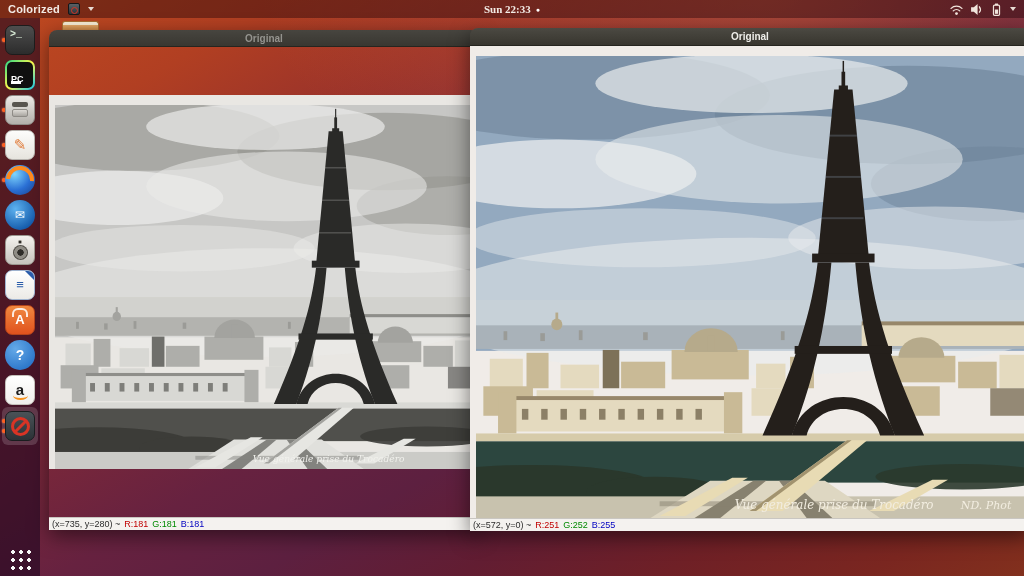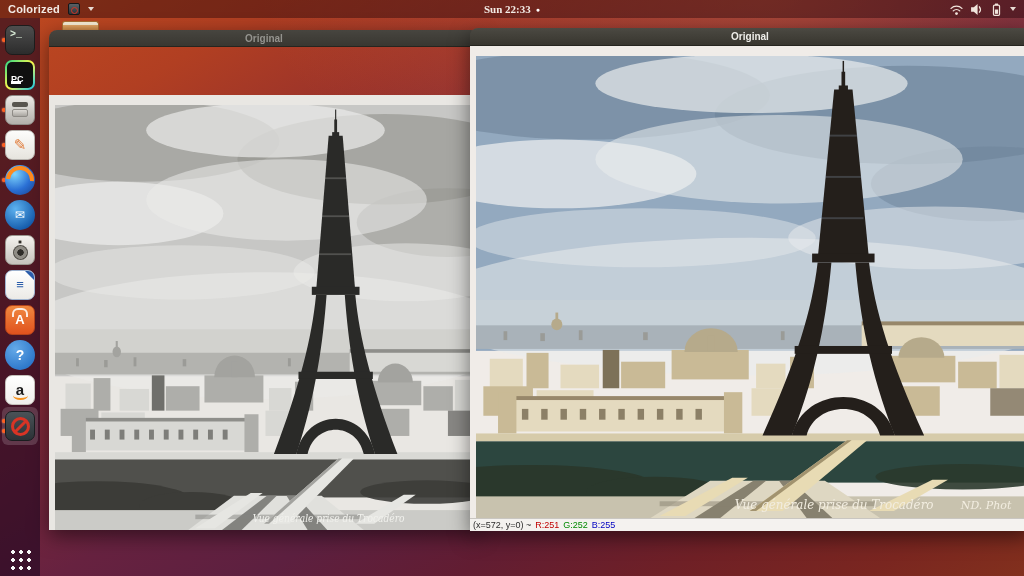--- a/index.html
+++ b/index.html
@@ -325,20 +325,26 @@
 <div class="window win-original">
   <div class="titlebar">
     <span class="title-inactive">Original</span>
   </div>
   <div class="photo photo--gray">
     <svg viewBox="0 0 600 470" preserveAspectRatio="none">
       <use href="#scene"></use>
       <text class="caption" x="390" y="461" text-anchor="middle" style="fill:var(--cap)">Vue générale prise du Trocadéro</text>
     </svg>
   </div>
+  <div class="statusbar">
+    <span>(x=735, y=280) ~</span>
+    <span class="st-r">R:181</span>
+    <span class="st-g">G:181</span>
+    <span class="st-b">B:181</span>
+  </div>
 </div>
 
 <div class="window win-colorized">
   <div class="titlebar">
     <span class="title-active">Original</span>
   </div>
   <div class="photo photo--color">
     <svg viewBox="0 0 600 470" preserveAspectRatio="none">
       <use href="#scene"></use>
       <text class="caption" x="390" y="461" text-anchor="middle" style="fill:var(--cap)">Vue générale prise du Trocadéro</text>

